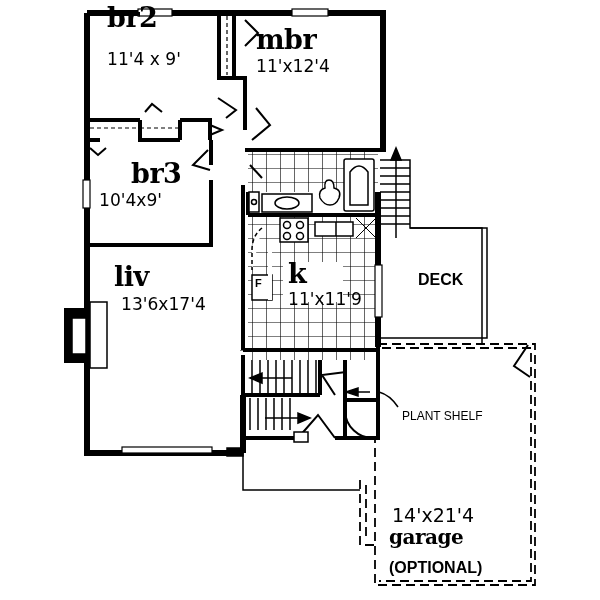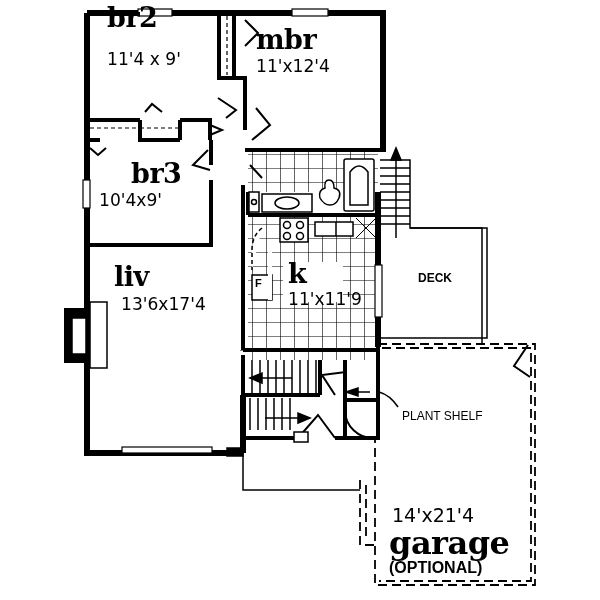--- a/index.html
+++ b/index.html
@@ -1,21 +1,21 @@
 <!DOCTYPE html>
 <html><head>
 <meta charset="utf-8">
 <style>
   html,body{margin:0;padding:0;background:#ffffff;}
   body{width:600px;height:600px;position:relative;overflow:hidden;font-family:"DejaVu Serif",serif;}
   svg{position:absolute;left:0;top:0;}
   .lbl{position:absolute;color:#000;line-height:1;white-space:nowrap;}
   .room{font-family:"DejaVu Serif",serif;font-weight:bold;font-size:27px;letter-spacing:-0.5px;}
   .dim{font-family:"DejaVu Sans",sans-serif;font-size:18px;transform:scaleX(0.95);transform-origin:left;}
-  .small{font-family:"Liberation Sans",sans-serif;font-size:12px;font-weight:bold;}
+  .small{font-family:"Liberation Sans",sans-serif;font-size:16px;font-weight:bold;}
 </style>
 </head>
 <body>
 
 <svg width="600" height="600" viewBox="0 0 600 600">
   <defs>
     <pattern id="tile" width="14" height="14" patternUnits="userSpaceOnUse">
       <rect width="14" height="14" fill="#fff"></rect>
       <path d="M0 0 H14 M0 0 V14" stroke="#000" stroke-width="1.2"></path>
     </pattern>
@@ -181,14 +181,14 @@
 <div class="lbl room" style="left:288px;top:260px;">k</div>
 <div class="lbl dim" style="left:288px;top:290px;">11'x11'9</div>
 
 <div class="lbl small" style="left:255px;top:278px;font-size:11px;">F</div>
 
 <div class="lbl small" style="left:418px;top:272px;">DECK</div>
 
 <div class="lbl small" style="left:402px;top:402px;font-weight:normal;font-size:12px;margin-top:8px;">PLANT SHELF</div>
 
 <div class="lbl dim" style="left:392px;top:505px;font-size:20px;">14'x21'4</div>
-<div class="lbl room" style="left:389px;top:527px;font-size:32px;">garage</div>
+<div class="lbl room" style="left:389px;top:527px;font-size:20px;">garage</div>
 <div class="lbl small" style="left:389px;top:560px;font-weight:bold;font-size:16px;">(OPTIONAL)</div>
 
 </body></html>

